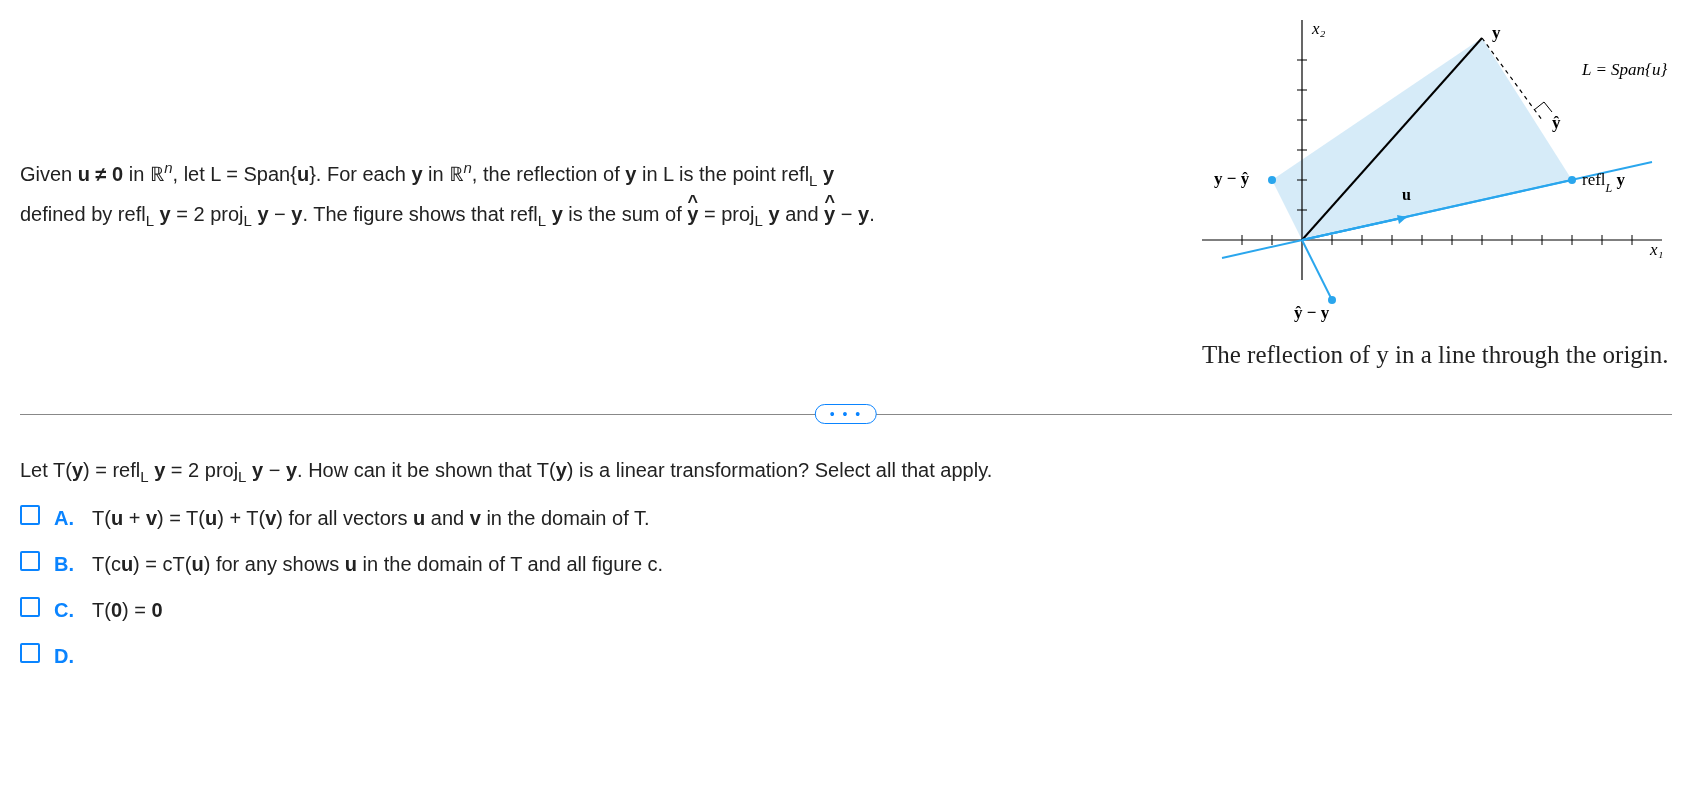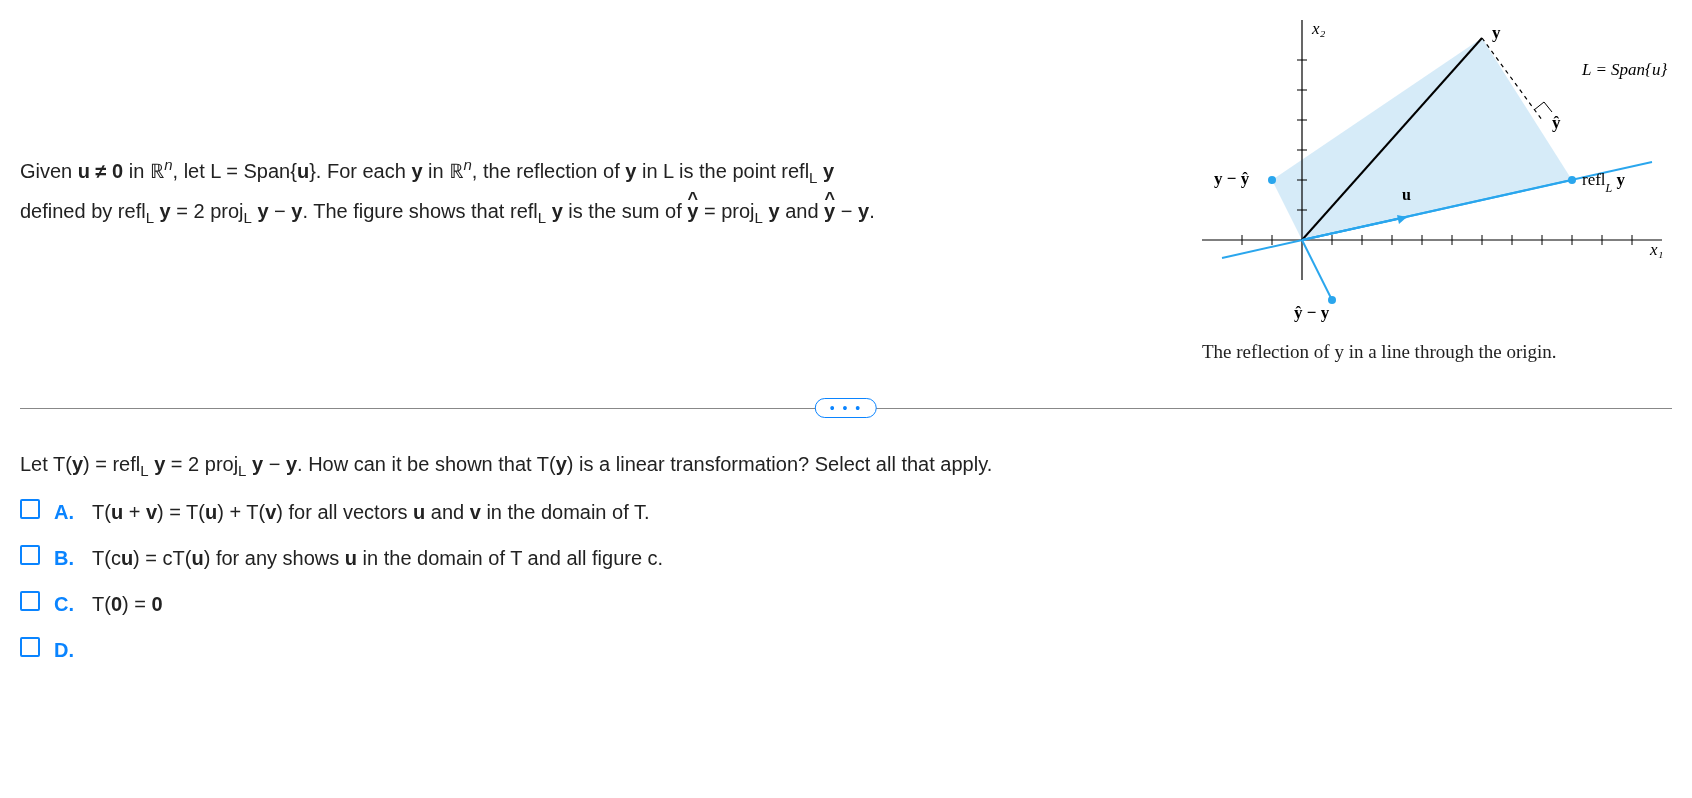--- a/index.html
+++ b/index.html
@@ -20,21 +20,21 @@
   .problem-text {
     flex: 1;
     line-height: 1.9;
   }
   .figure-area {
     width: 470px;
     flex-shrink: 0;
   }
   .figure-caption {
     font-family: "Times New Roman", serif;
-    font-size: 19px;
+    font-size: 25px;
     margin-top: 6px;
   }
   .divider-wrap {
     position: relative;
     height: 30px;
     margin: 30px 0 25px 0;
   }
   .divider-line {
     position: absolute;
     top: 50%;

